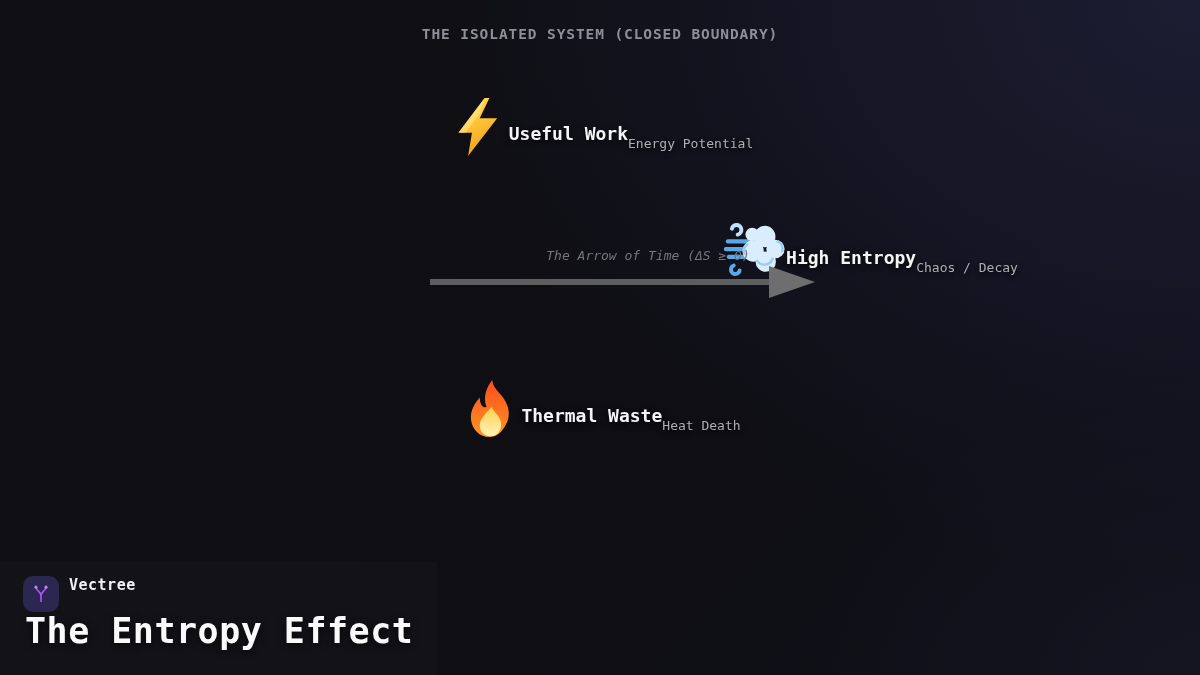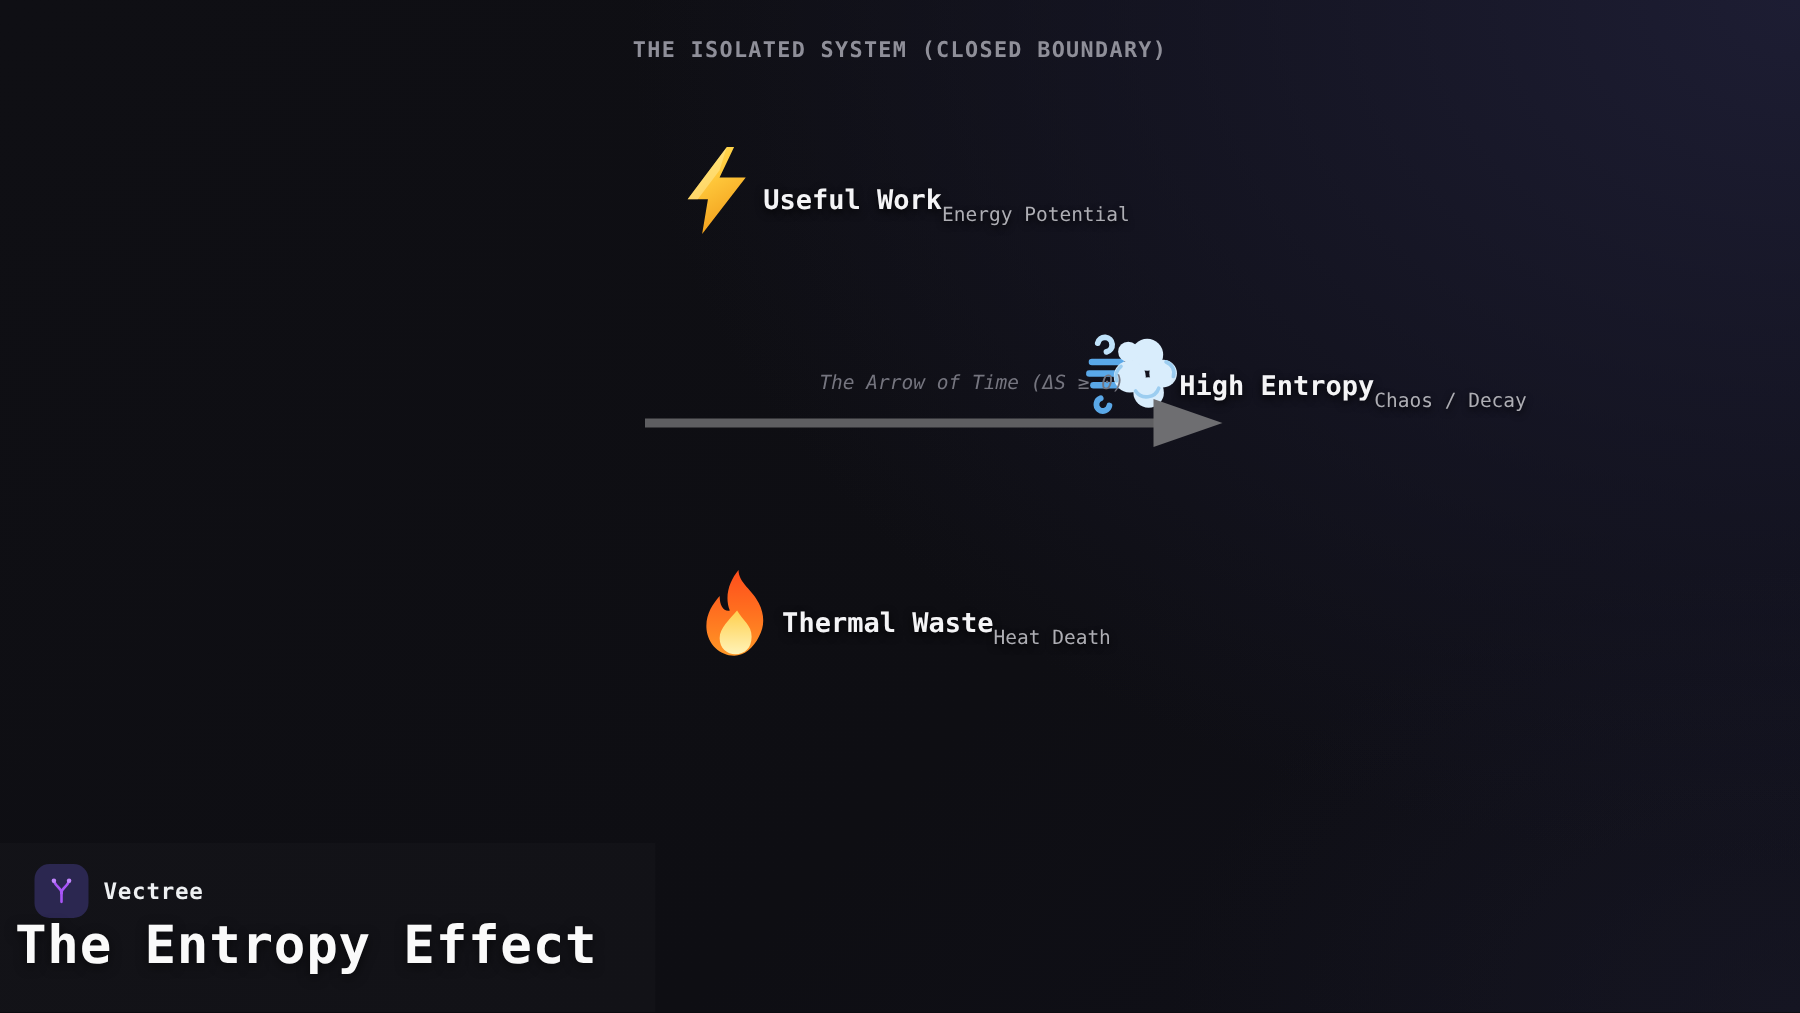--- a/index.html
+++ b/index.html
@@ -76,41 +76,41 @@
   .footer-panel {
     position: absolute;
     left: 0; top: 562px;
     width: 437px; height: 113px;
     background: rgba(255,255,255,0.018);
   }
   .brand-row {
     position: absolute;
     left: 23px; top: 576px;
     display: flex;
-    align-items: center;
+    align-items: flex-start;
     gap: 10px;
   }
   .brand-logo {
     width: 36px; height: 36px;
     border-radius: 10px;
     background: #2b2750;
     display: flex;
     align-items: center;
     justify-content: center;
   }
   .brand-logo svg { width: 26px; height: 26px; }
   .brand-name {
     font-size: 15px;
     font-weight: bold;
     color: #eef0f2;
     letter-spacing: 0.5px;
   }
   .footer-title {
     position: absolute;
-    left: 10px; top: 611px;
+    left: 25px; top: 611px;
     font-size: 35px;
     font-weight: bold;
     color: #fafafa;
     letter-spacing: 0.5px;
     white-space: nowrap;
     text-shadow: 0 2px 8px rgba(0,0,0,0.6);
   }
   .footer-url {
     position: absolute;
     right: 24px; top: 624px;

